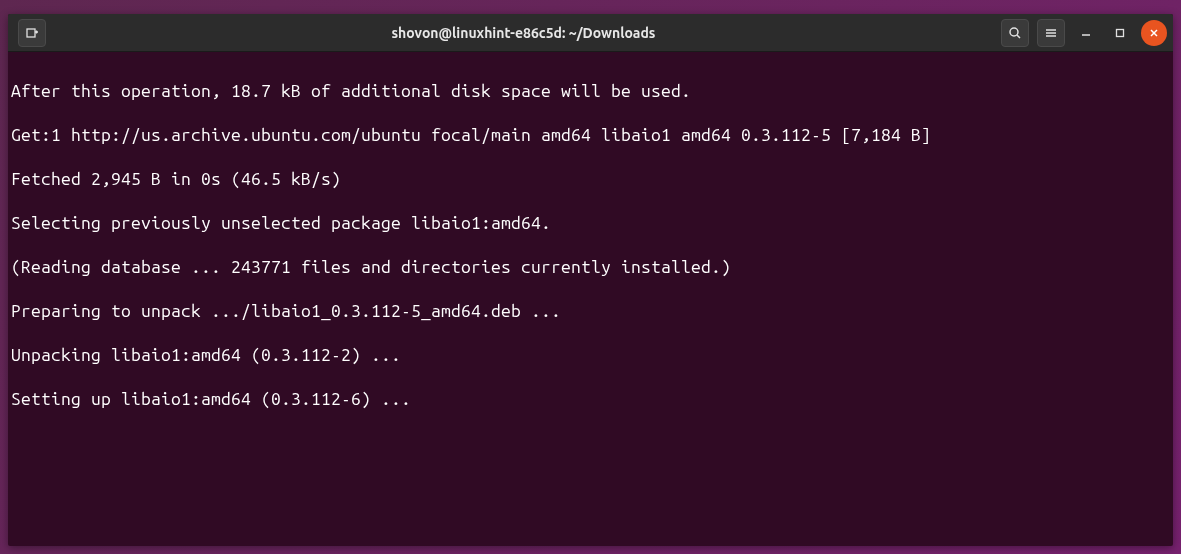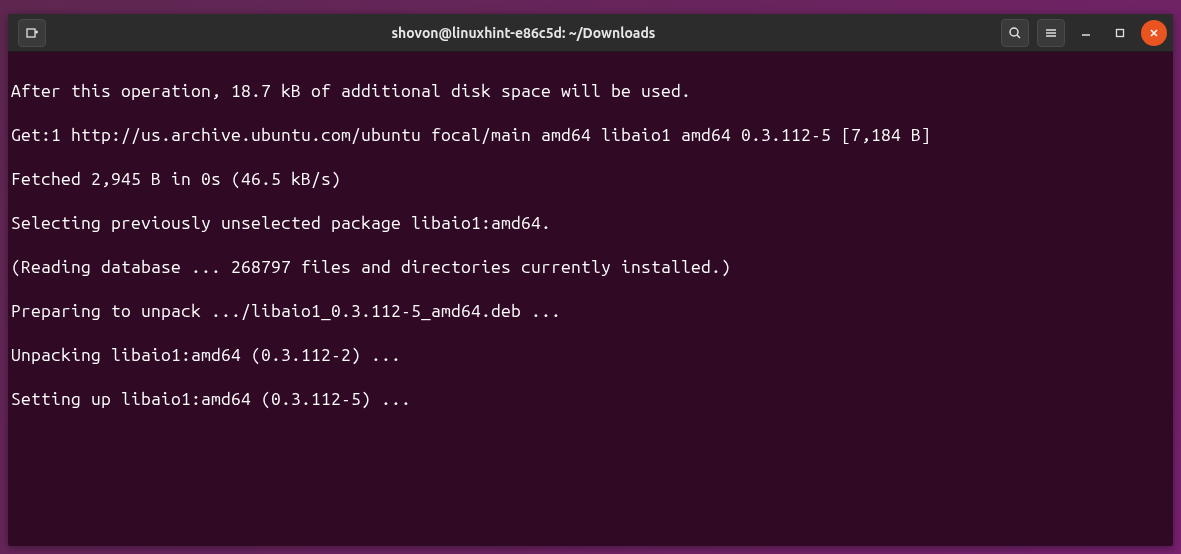--- a/index.html
+++ b/index.html
@@ -156,24 +156,24 @@
           <line x1="9" y1="3" x2="3" y2="9" stroke="#ffffff" stroke-width="1.5"></line>
         </svg>
       </div>
     </div>
   </div>
   <div class="terminal-content">
 <span class="terminal-line">After this operation, 18.7 kB of additional disk space will be used.</span>
 <span class="terminal-line">Get:1 http://us.archive.ubuntu.com/ubuntu focal/main amd64 libaio1 amd64 0.3.112-5 [7,184 B]</span>
 <span class="terminal-line">Fetched 2,945 B in 0s (46.5 kB/s)</span>
 <span class="terminal-line">Selecting previously unselected package libaio1:amd64.</span>
-<span class="terminal-line">(Reading database ... 268797 files and directories currently installed.)</span>
+<span class="terminal-line">(Reading database ... 243771 files and directories currently installed.)</span>
 <span class="terminal-line">Preparing to unpack .../libaio1_0.3.112-5_amd64.deb ...</span>
 <span class="terminal-line">Unpacking libaio1:amd64 (0.3.112-2) ...</span>
-<span class="terminal-line">Setting up libaio1:amd64 (0.3.112-5) ...</span>
+<span class="terminal-line">Setting up libaio1:amd64 (0.3.112-6) ...</span>
 
 
 
 
 
 
 
 
 
 

